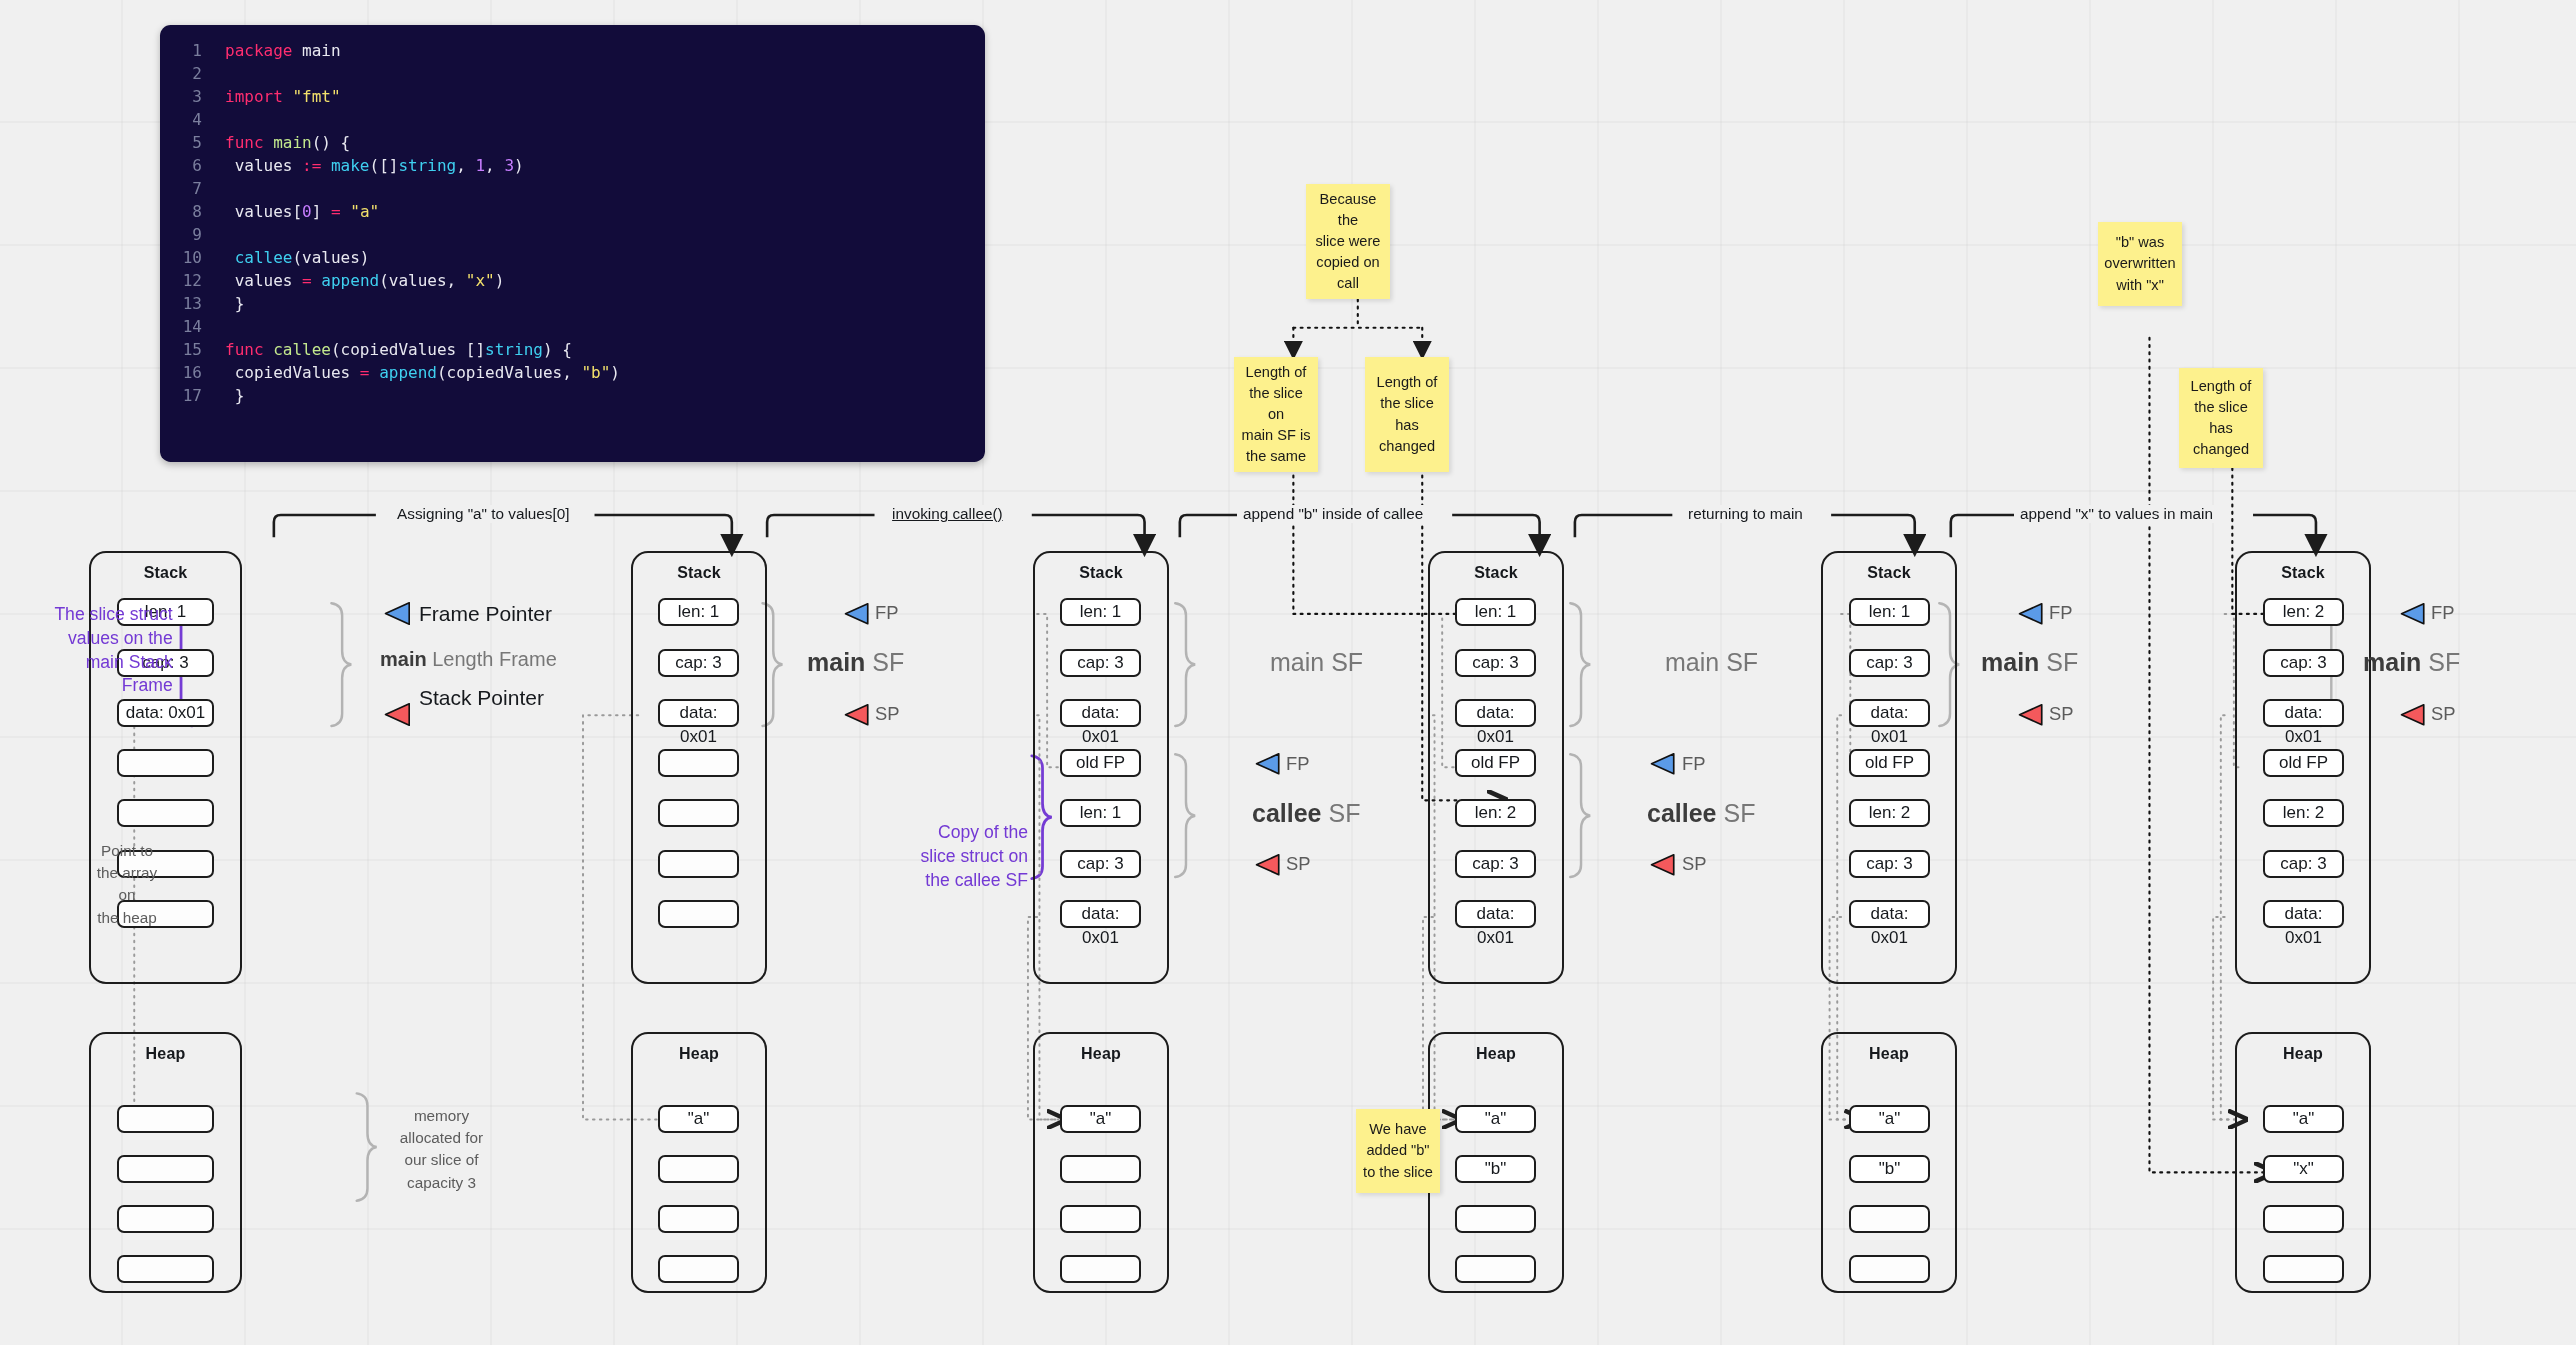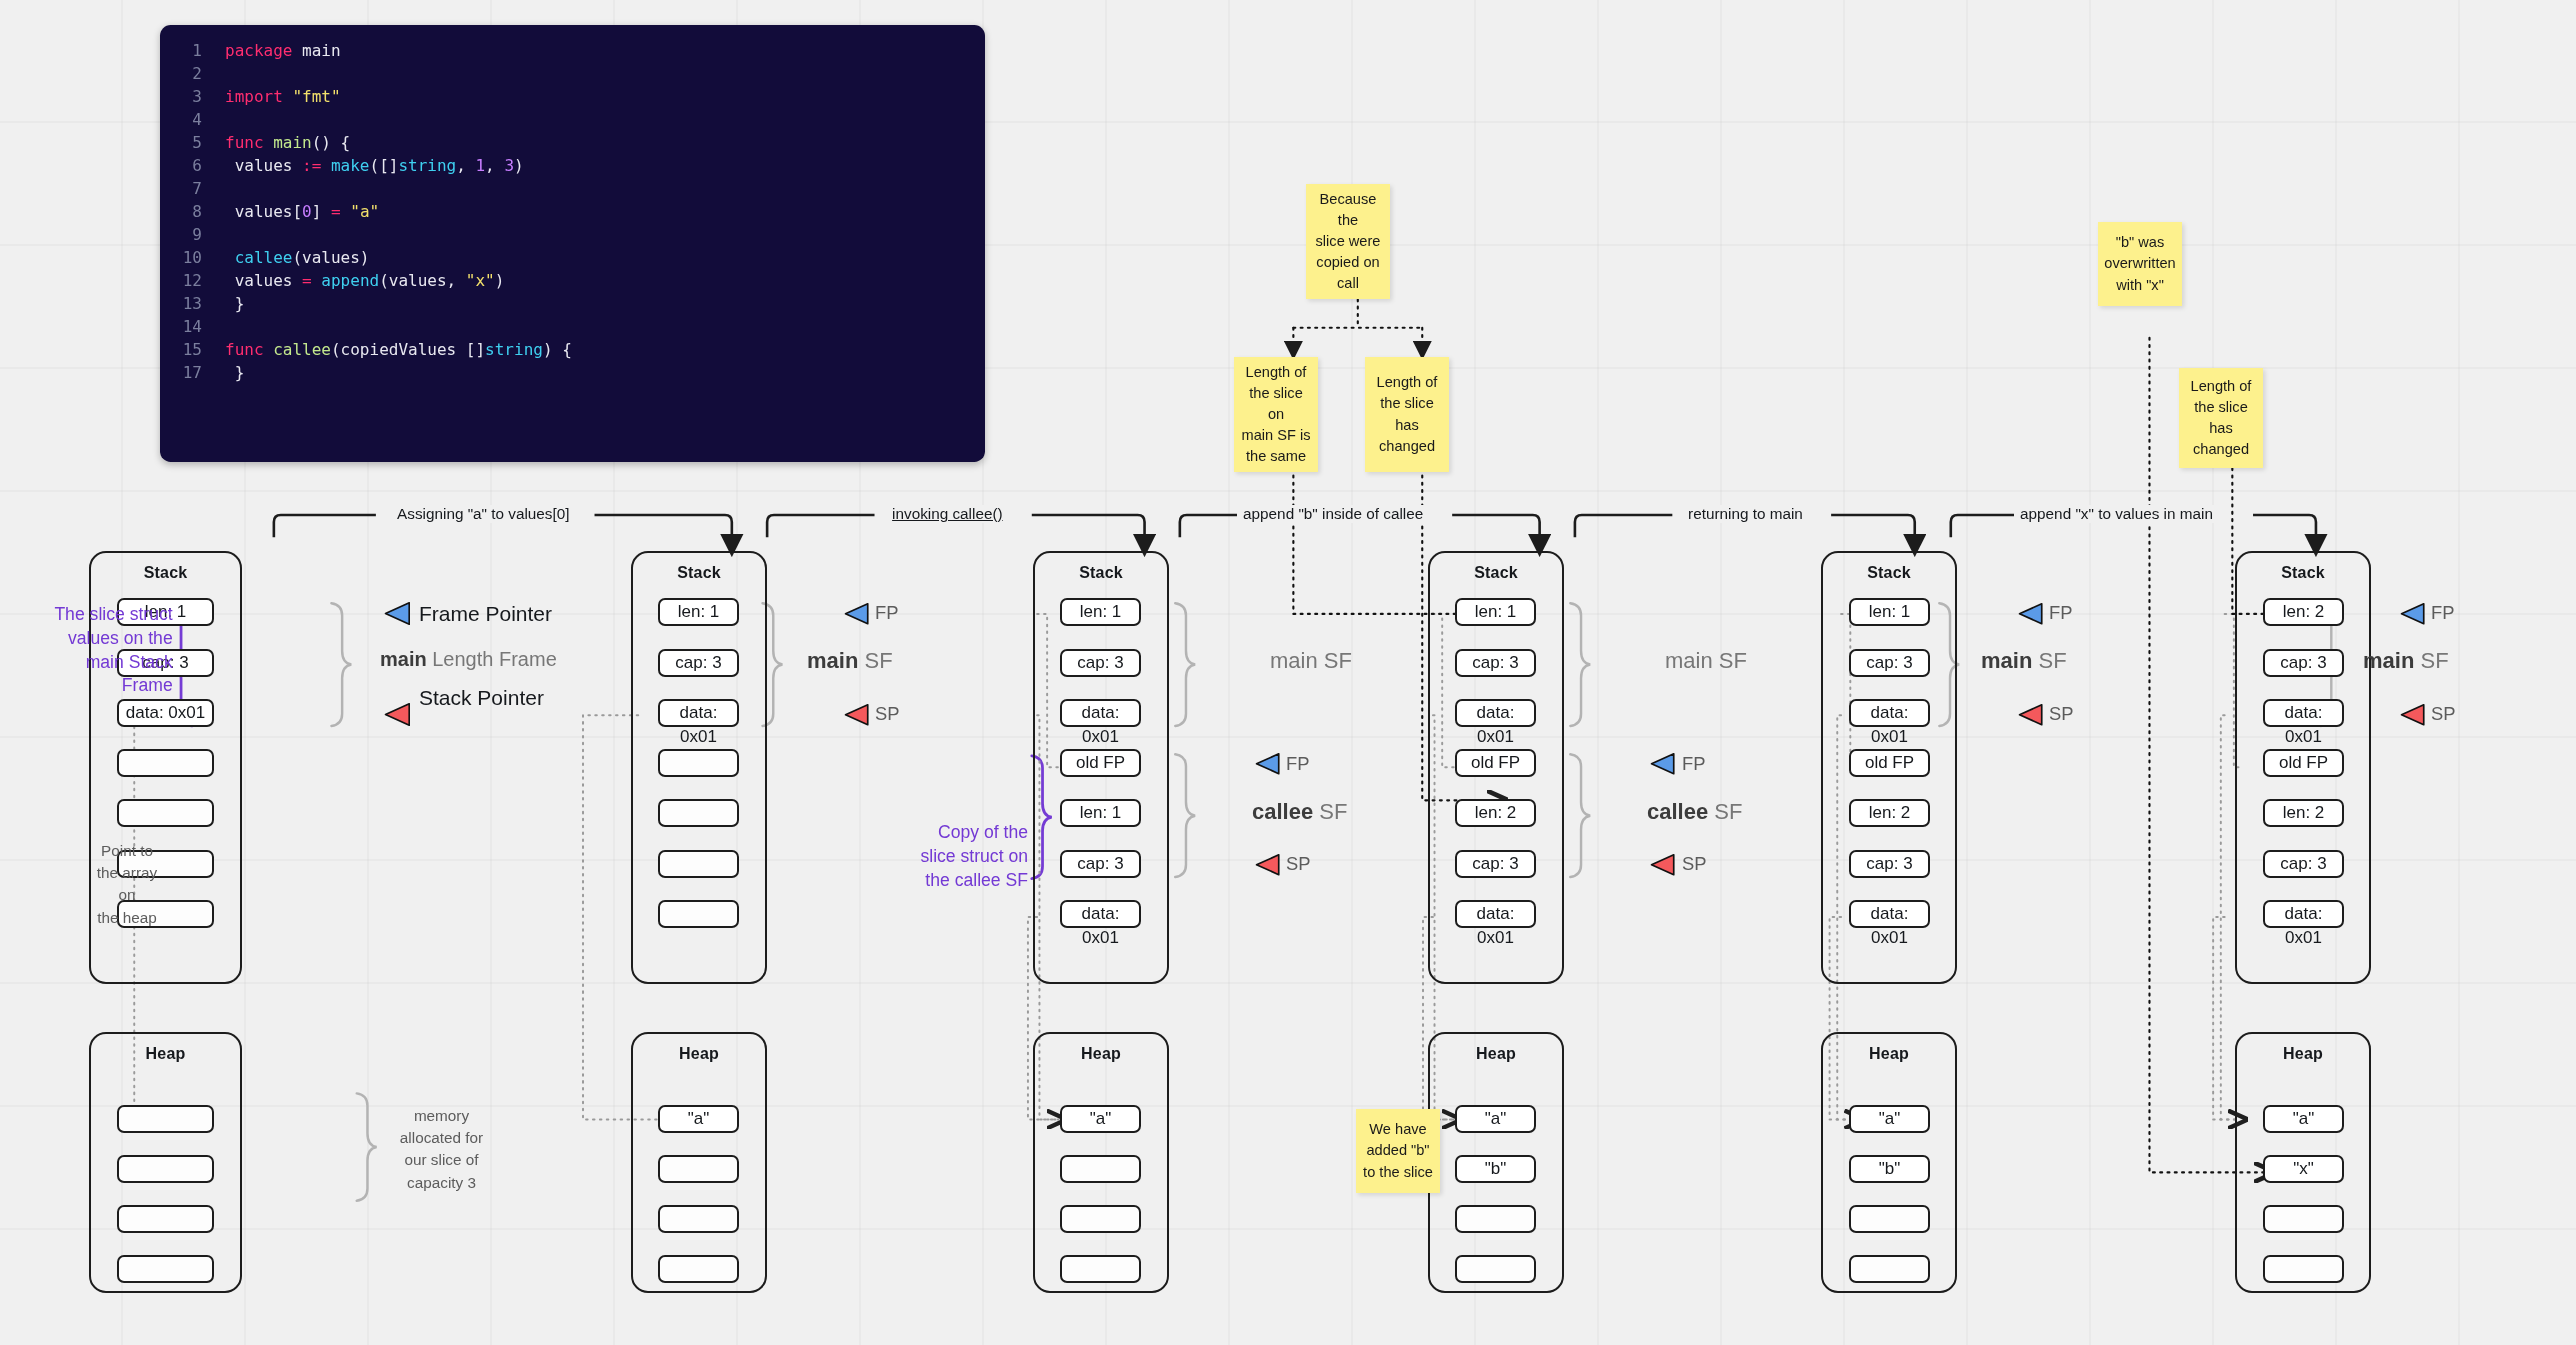--- a/index.html
+++ b/index.html
@@ -56,21 +56,21 @@
 
   
   .step-label{
     position:absolute;font-size:15.3px;color:#16191d;white-space:nowrap;
     background:#f0f0f0;padding:0 6.1px;
   }
   svg.overlay{position:absolute;left:0;top:0;width:2576px;height:1346px;pointer-events:none;}
 
   
   .ptr-label{position:absolute;font-size:18.4px;color:#5b5b5b;white-space:nowrap;}
-  .sf-label{position:absolute;font-size:22px;color:#777;white-space:nowrap;}
+  .sf-label{position:absolute;font-size:25px;color:#777;white-space:nowrap;}
   .sf-label b{color:#3c3c3c;}
   .note-purple{
     position:absolute;font-size:17.6px;color:#7339d4;line-height:1.35;white-space:pre-line;
   }
   .note-gray{
     position:absolute;font-size:15.3px;color:#5c5c5c;line-height:1.45;white-space:pre-line;
   }
 
   
   .sticky{
@@ -94,20 +94,21 @@
       <div class="code-line"><span class="ln">5</span><span class="ctext"><span class="kw">func</span><span class="pl"> </span><span class="fn">main</span><span class="pl">() {</span></span></div>
       <div class="code-line"><span class="ln">6</span><span class="ctext"><span class="pl"> values </span><span class="op">:=</span><span class="pl"> </span><span class="call">make</span><span class="pl">([]</span><span class="typ">string</span><span class="pl">, </span><span class="num">1</span><span class="pl">, </span><span class="num">3</span><span class="pl">)</span></span></div>
       <div class="code-line"><span class="ln">7</span><span class="ctext"></span></div>
       <div class="code-line"><span class="ln">8</span><span class="ctext"><span class="pl"> values[</span><span class="num">0</span><span class="pl">] </span><span class="op">=</span><span class="pl"> </span><span class="str">"a"</span></span></div>
       <div class="code-line"><span class="ln">9</span><span class="ctext"></span></div>
       <div class="code-line"><span class="ln">10</span><span class="ctext"><span class="pl"> </span><span class="call">callee</span><span class="pl">(values)</span></span></div>
       <div class="code-line"><span class="ln">12</span><span class="ctext"><span class="pl"> values </span><span class="op">=</span><span class="pl"> </span><span class="call">append</span><span class="pl">(values, </span><span class="str">"x"</span><span class="pl">)</span></span></div>
       <div class="code-line"><span class="ln">13</span><span class="ctext"><span class="pl"> }</span></span></div>
       <div class="code-line"><span class="ln">14</span><span class="ctext"></span></div>
       <div class="code-line"><span class="ln">15</span><span class="ctext"><span class="kw">func</span><span class="pl"> </span><span class="fn">callee</span><span class="pl">(copiedValues []</span><span class="typ">string</span><span class="pl">) {</span></span></div>
+      <div class="code-line"><span class="ln">16</span><span class="ctext"><span class="pl"> copiedValues </span><span class="op">=</span><span class="pl"> </span><span class="call">append</span><span class="pl">(copiedValues, </span><span class="str">"b"</span><span class="pl">)</span></span></div>
       <div class="code-line"><span class="ln">17</span><span class="ctext"><span class="pl"> }</span></span></div>
     </div>
 </div>
 
 <svg class="overlay" viewBox="0 0 3358 1754">
   <defs>
     <marker id="arrowSolid" markerWidth="9" markerHeight="9" refX="4" refY="4.5" orient="auto">
       <path d="M0,0 L9,4.5 L0,9 z" fill="#1c1c1c"></path>
     </marker>
     <marker id="arrowThin" markerWidth="10" markerHeight="10" refX="6" refY="5" orient="auto">

